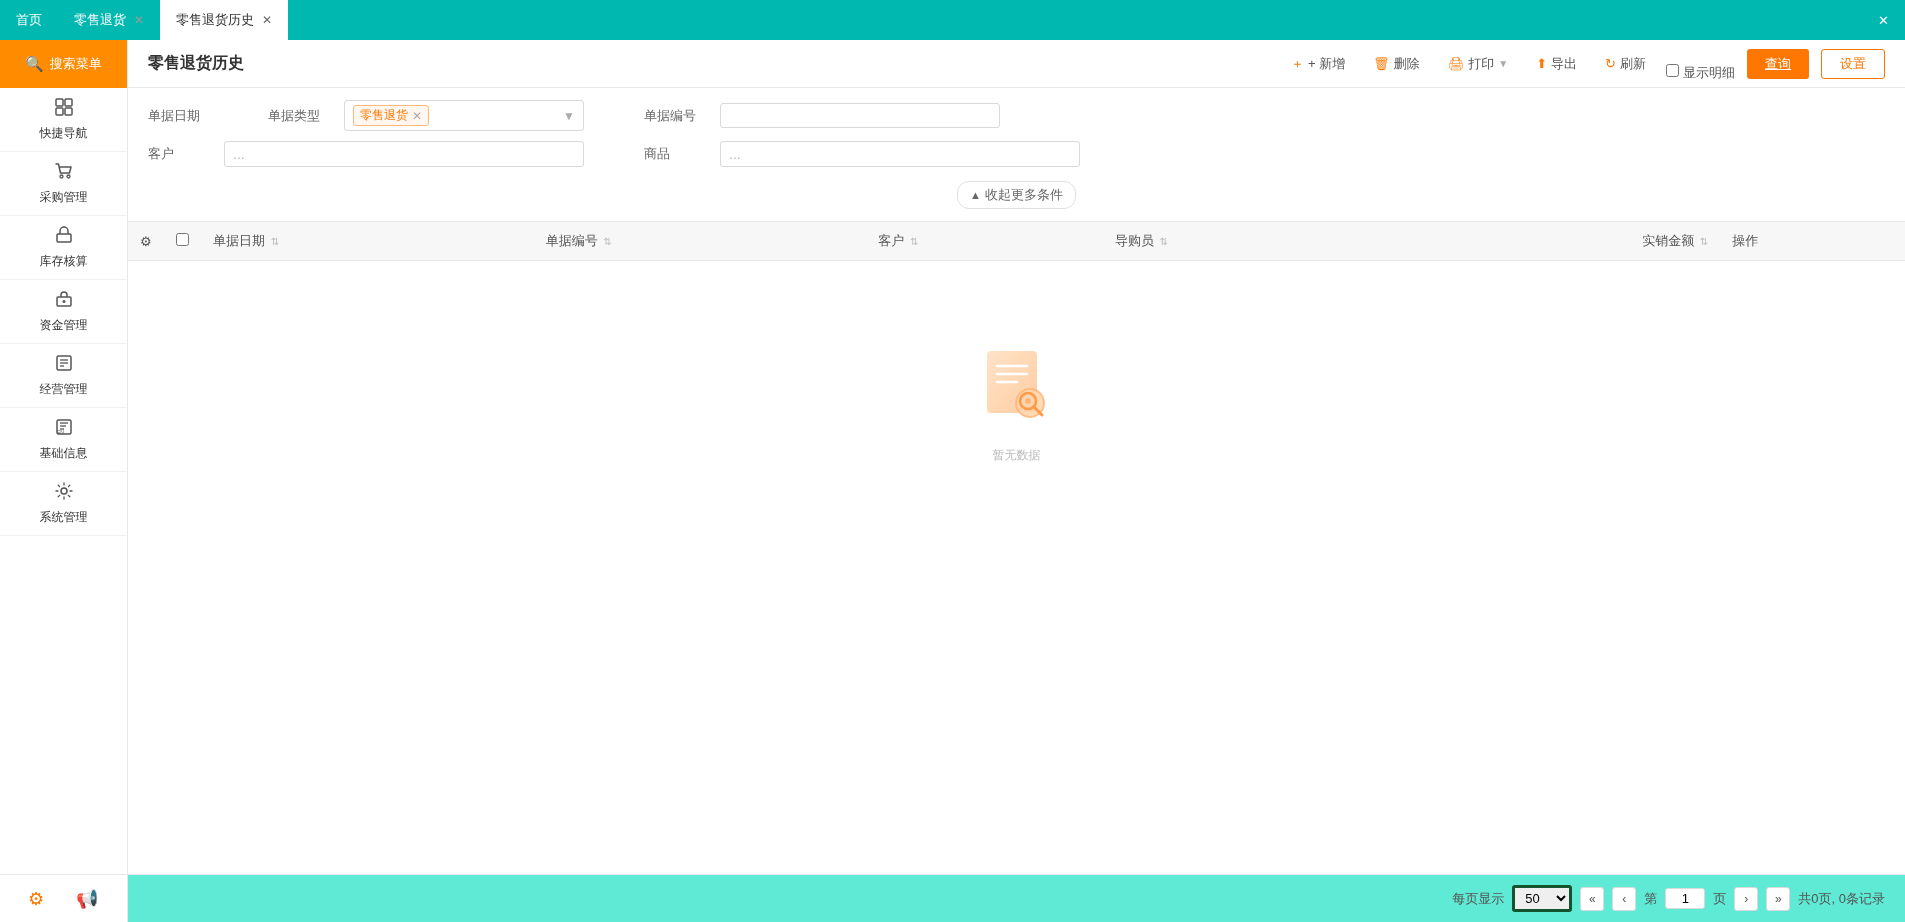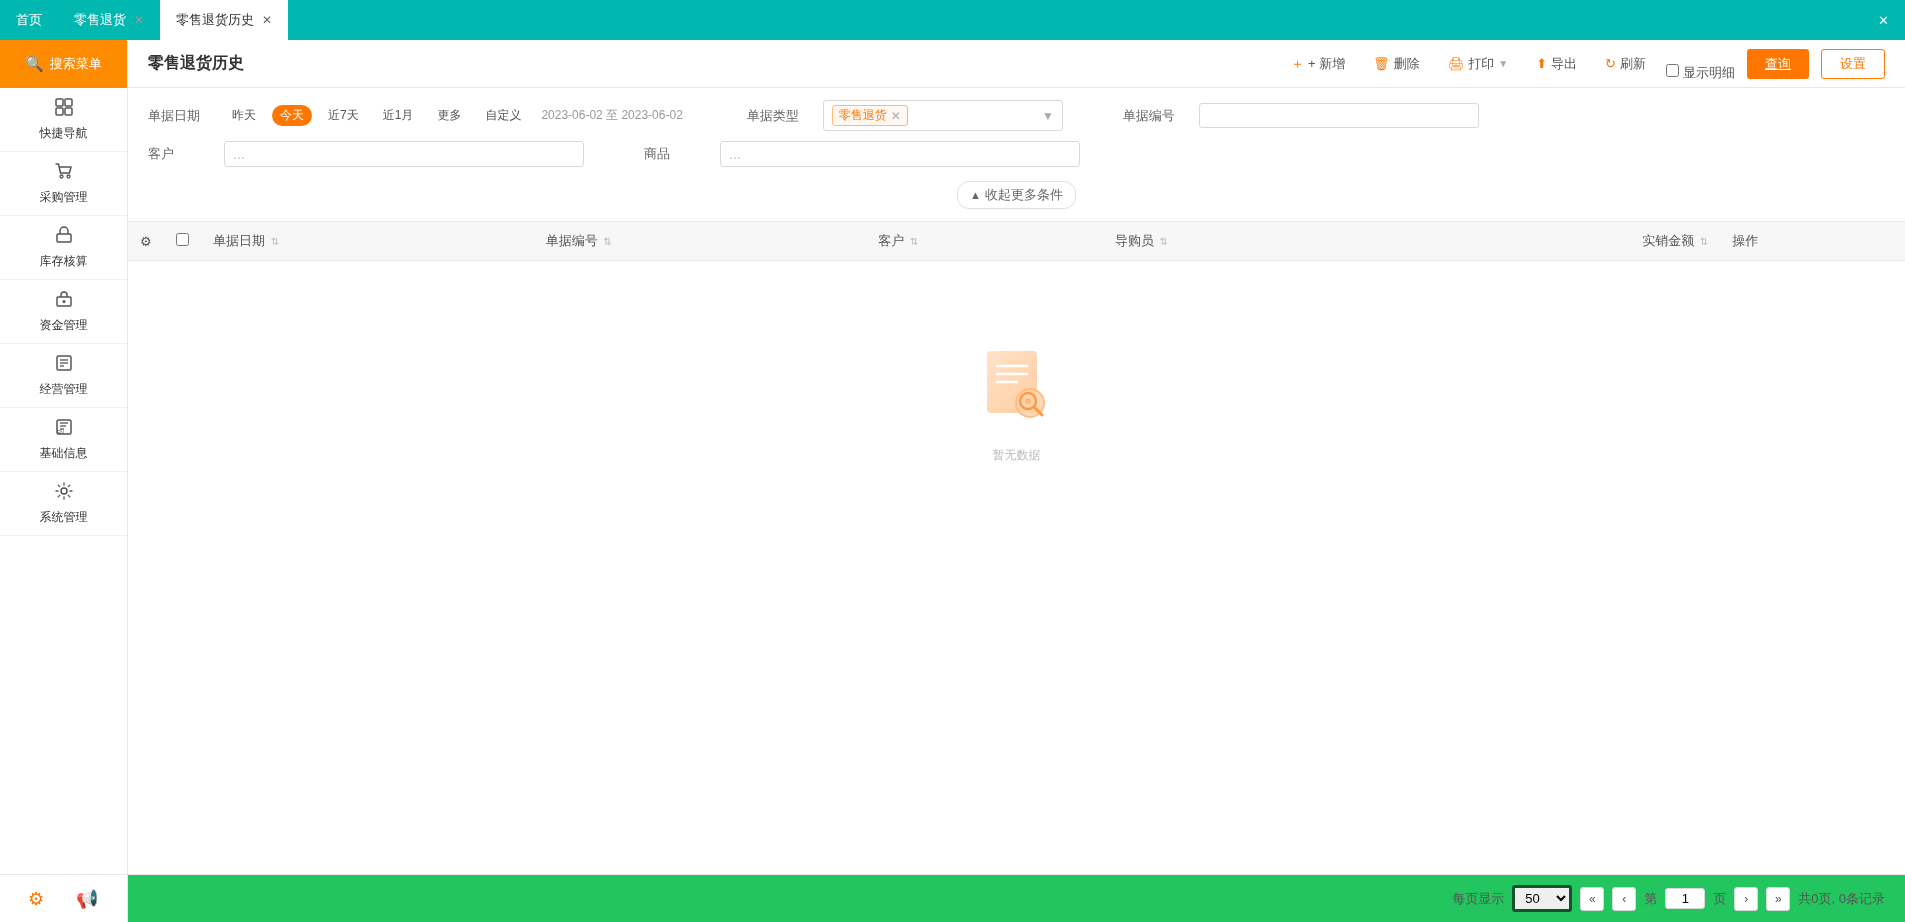--- a/index.html
+++ b/index.html
@@ -299,21 +299,21 @@
       margin-bottom: 16px;
     }
     .empty-text {
       font-size: 12px;
       color: #bbb;
     }
 
     
     .pagination-bar {
       height: 48px;
-      background: #22c55e;
+      background: #5eead4;
       border-top: 1px solid #e8e8e8;
       display: flex;
       align-items: center;
       justify-content: flex-end;
       padding: 0 20px;
       gap: 8px;
       font-size: 13px;
       color: #555;
       flex-shrink: 0;
     }
@@ -490,29 +490,20 @@
         </div>
         <button class="btn-primary">查询</button>
         <button class="btn-settings">设置</button>
       </div>
     </div>
 
     <div class="filter-area">
       <div class="filter-row">
 
         <span class="filter-label">单据日期</span>
-        <div class="filter-dates">
-          <span class="date-btn">昨天</span>
-          <span class="date-btn active">今天</span>
-          <span class="date-btn">近7天</span>
-          <span class="date-btn">近1月</span>
-          <span class="date-btn">更多</span>
-          <span class="date-btn">自定义</span>
-          <span class="date-range">2023-06-02 至 2023-06-02</span>
-        </div>
 
         <span class="filter-label" style="margin-left:44px;">单据类型</span>
         <div class="filter-type-select" style="min-width:240px;">
           <div class="filter-type-tag">
             <span>零售退货</span>
             <span class="x">✕</span>
           </div>
           <span class="select-arrow">▼</span>
         </div>
 

